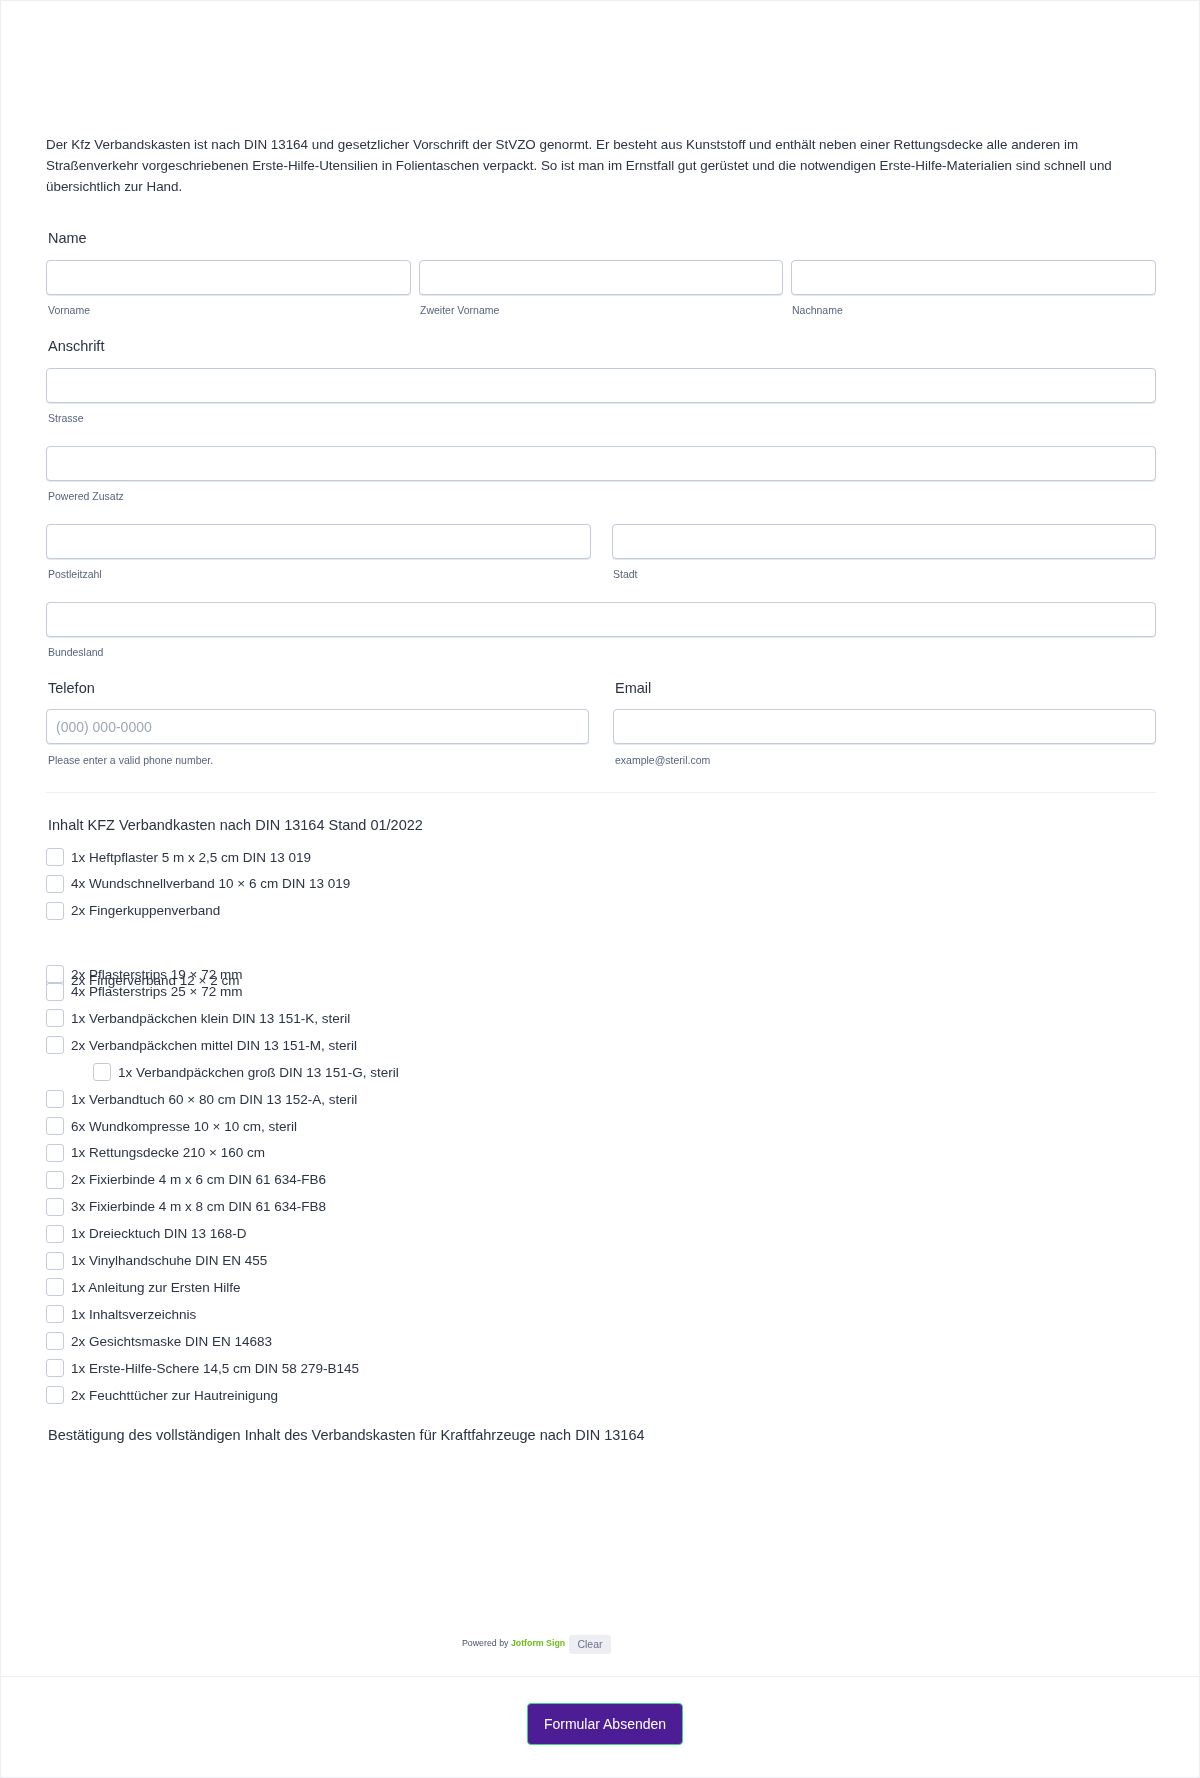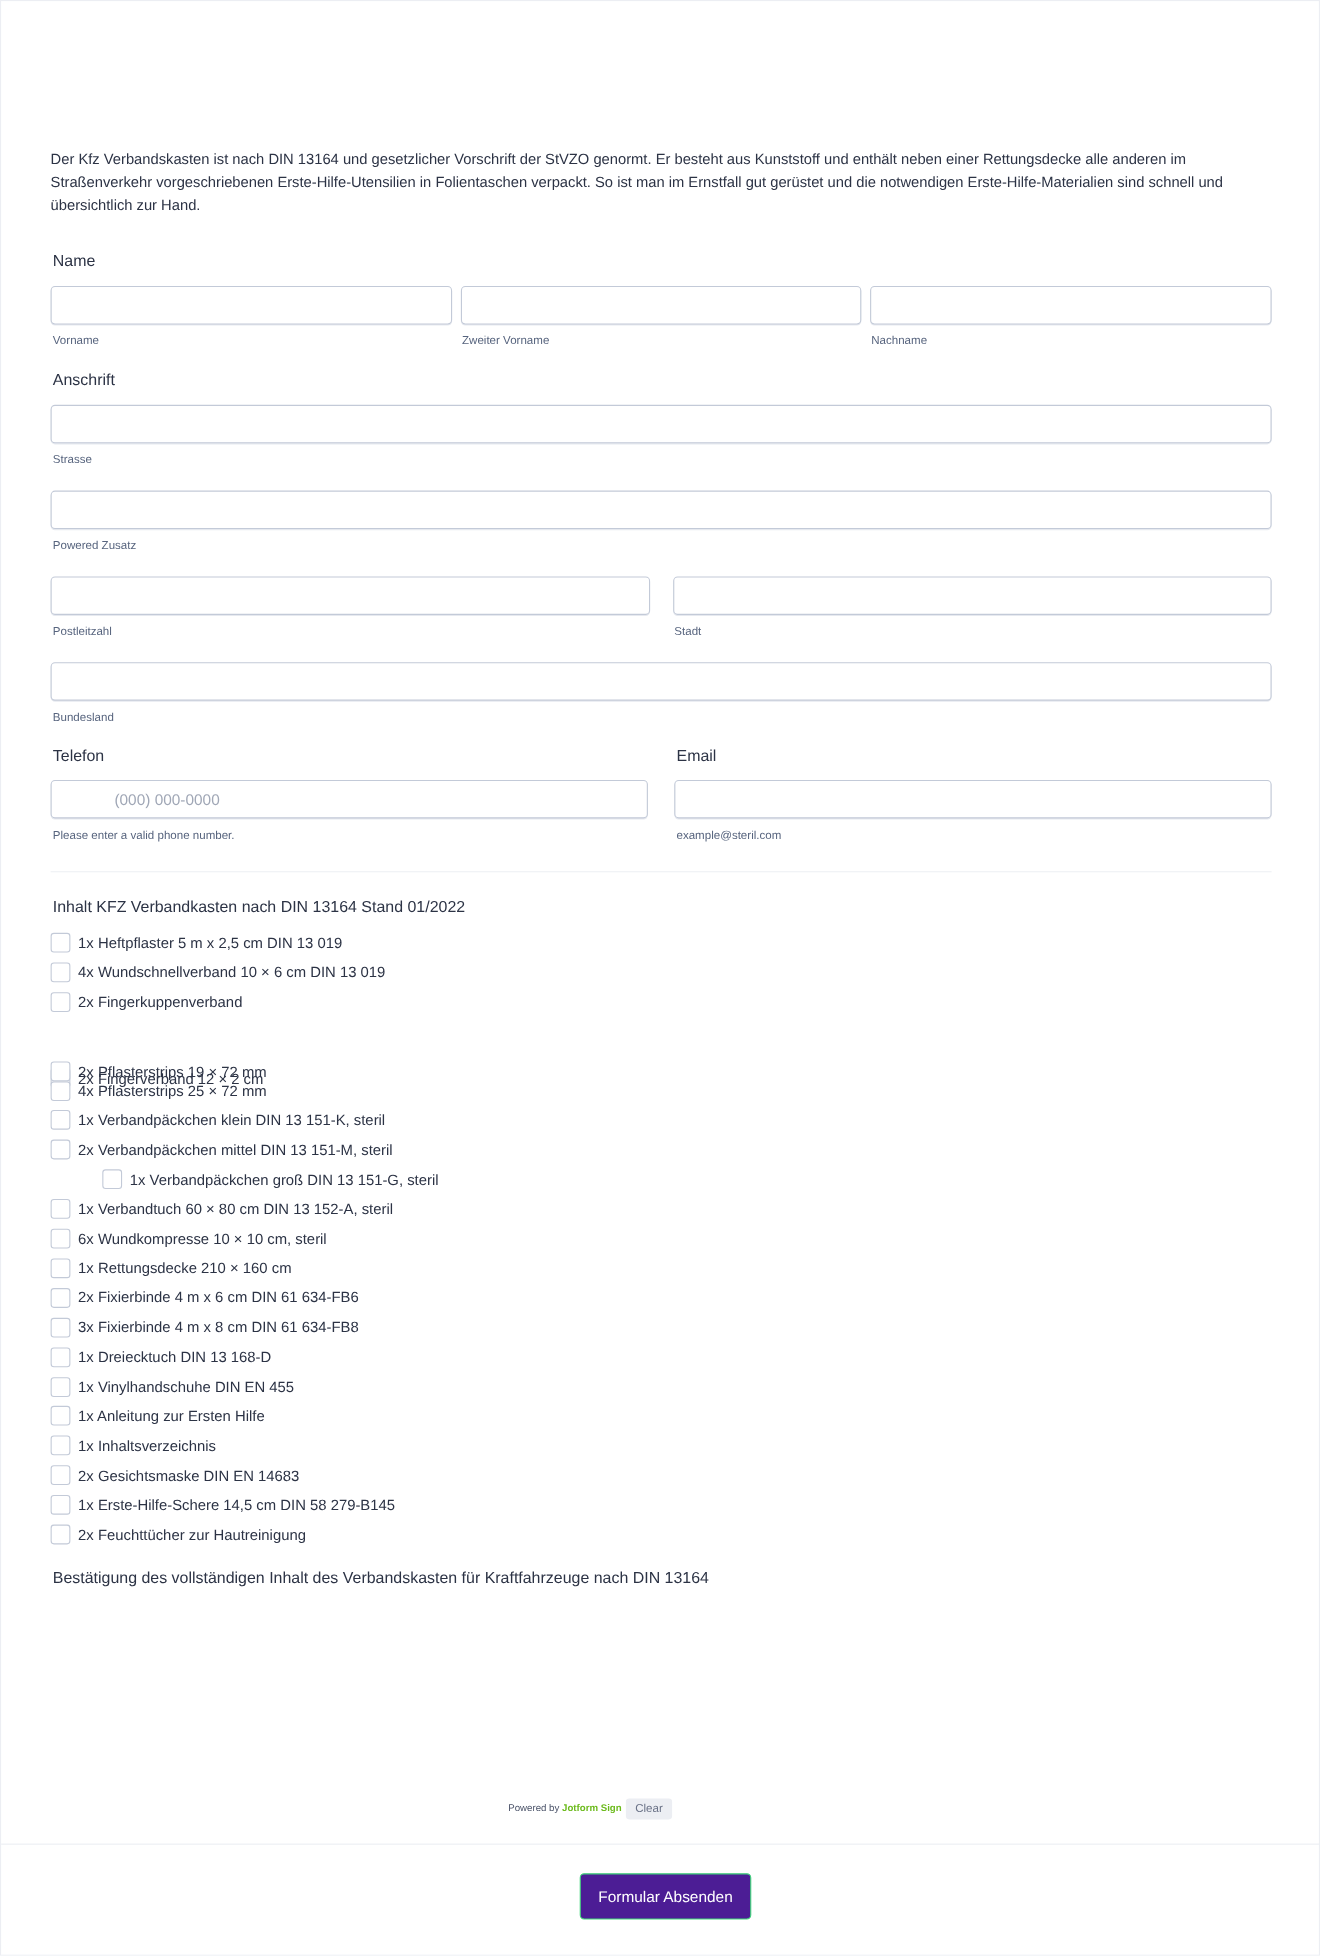--- a/index.html
+++ b/index.html
@@ -69,21 +69,21 @@
   <div class="abs sublabel" style="left:47px; top:567px;">Postleitzahl</div>
   <div class="abs sublabel" style="left:612px; top:567px;">Stadt</div>
 
   <div class="abs input" style="left:45px; top:601px; width:1110px;">
     <input type="text" value="" style="">
   </div>
   <div class="abs sublabel" style="left:47px; top:645px;">Bundesland</div>
 
   <div class="abs label" style="left:47px; top:679px;">Telefon</div>
   <div class="abs label" style="left:614px; top:679px;">Email</div>
-  <div class="abs input" style="left:45px; top:708px; width:543px;padding-left:48px;">
+  <div class="abs input" style="left:45px; top:708px; width:543px;">
     <input type="tel" placeholder="(000) 000-0000" style="">
   </div>
   <div class="abs input" style="left:612px; top:708px; width:543px;">
     <input type="email" value="" style="">
   </div>
   <div class="abs sublabel" style="left:47px; top:753px;">Please enter a valid phone number.</div>
   <div class="abs sublabel" style="left:614px; top:753px;">example@steril.com</div>
 
   <div class="abs divider" style="top:791px;"></div>
 

